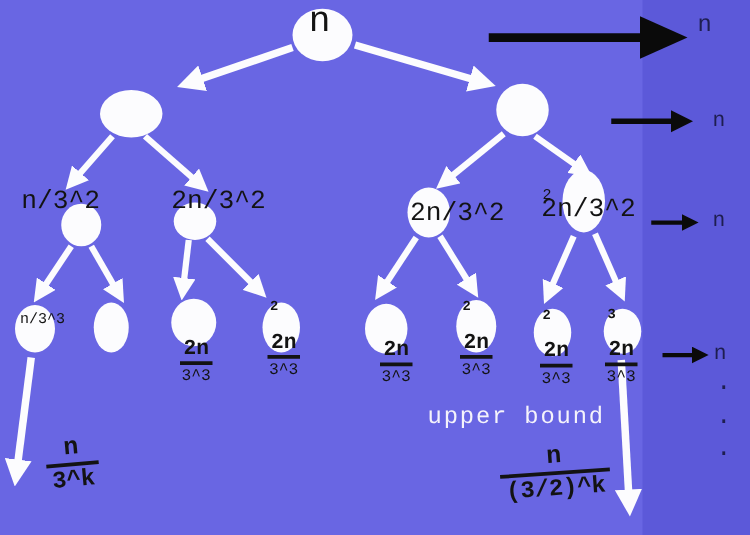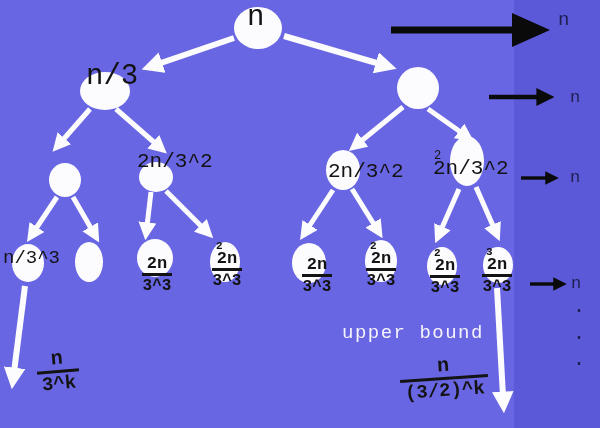--- a/index.html
+++ b/index.html
@@ -10,22 +10,22 @@
   }
   .right-band{position:absolute;left:514px;top:0;width:86px;height:428px;
     background:var(--c-right_band,#5c59d9);}
   svg.layer{position:absolute;left:0;top:0;}
   .node-ellipse{fill:var(--c-node_fill,#fcfcfe);}
   .we{stroke:var(--c-arrow_white,#fcfcfe);}
   .be{stroke:var(--c-arrow_black,#0a0a0a);}
   .lbl{position:absolute;color:var(--c-tree_text,#131313);line-height:1.05;white-space:nowrap;}
   .nsup{position:absolute;top:-8px;left:1px;font-size:12px;}
   .frac{position:absolute;width:40px;text-align:center;color:var(--c-tree_text,#131313);line-height:1;}
-  .fnum{font-size:17px;font-weight:700;padding-bottom:1px;}
-  .fden{display:inline-block;font-size:16px;font-weight:700;border-top:3px solid var(--c-tree_text,#131313);padding:2px 1px 0;}
+  .fnum{font-size:17px;font-weight:700;padding-bottom:1px;margin-top:16px;}
+  .fden{display:inline-block;font-size:13px;font-weight:400;border-top:3px solid var(--c-tree_text,#131313);padding:2px 1px 0;}
   .fsup{position:absolute;top:-9px;left:9px;font-size:11px;font-weight:700;}
   .sum{position:absolute;color:var(--c-sum_text,#1e1e50);font-size:17px;line-height:1;}
   .dot{position:absolute;color:var(--c-sum_text,#1e1e50);font-size:20px;line-height:1;}
   .bound-title{position:absolute;color:var(--c-bound_text,#f5f3fb);font-size:19px;letter-spacing:1.5px;line-height:1;white-space:nowrap;}
   .bfrac{position:absolute;text-align:center;color:var(--c-tree_text,#131313);line-height:1;}
   .bnum{font-size:20px;font-weight:600;padding-bottom:1px;}
   .bden{display:inline-block;font-size:19px;font-weight:600;border-top:3px solid var(--c-tree_text,#131313);padding:2px 4px 0;}
 </style>
 </head>
 <body>
@@ -78,27 +78,27 @@
     <line class="we" x1="497" y1="288" x2="503" y2="396" stroke-width="6" marker-end="url(#wh)"></line>
 
     <line class="be" x1="391" y1="30" x2="514" y2="30" stroke-width="7"></line>
     <polygon points="512,13 550,30 512,47" fill="#0a0a0a"></polygon>
     <line class="be" x1="489" y1="97" x2="540" y2="97" stroke-width="4.5" marker-end="url(#bh)"></line>
     <line class="be" x1="521" y1="178" x2="548" y2="178" stroke-width="3.4" marker-end="url(#bh)"></line>
     <line class="be" x1="530" y1="284" x2="556" y2="284" stroke-width="3.4" marker-end="url(#bh)"></line>
   </svg>
 
   <div class="lbl" style="left:247px;top:3px;font-size:29px">n</div>
-  <div class="lbl" style="left:86px;top:62px;font-size:29px">n/3</div>
+  <div class="lbl" style="left:17px;top:151px;font-size:21px">n/3^2</div>
   <div class="lbl" style="left:137px;top:151px;font-size:21px">2n/3^2</div>
   <div class="lbl" style="left:328px;top:161px;font-size:21px">2n/3^2</div>
   <div class="lbl" style="left:433px;top:158px;font-size:21px">
     <span class="nsup">2</span><span>2n/3^2</span>
   </div>
-  <div class="lbl" style="left:3px;top:249px;font-size:19px">n/3^3</div>
+  <div class="lbl" style="left:16px;top:249px;font-size:12px">n/3^3</div>
 
   <div class="frac" style="left:137px;top:255px">
     <span class="fsup"></span>
     <div class="fnum">2n</div>
     <div class="fden">3^3</div>
   </div>
   <div class="frac" style="left:207px;top:250px">
     <span class="fsup">2</span>
     <div class="fnum">2n</div>
     <div class="fden">3^3</div>

